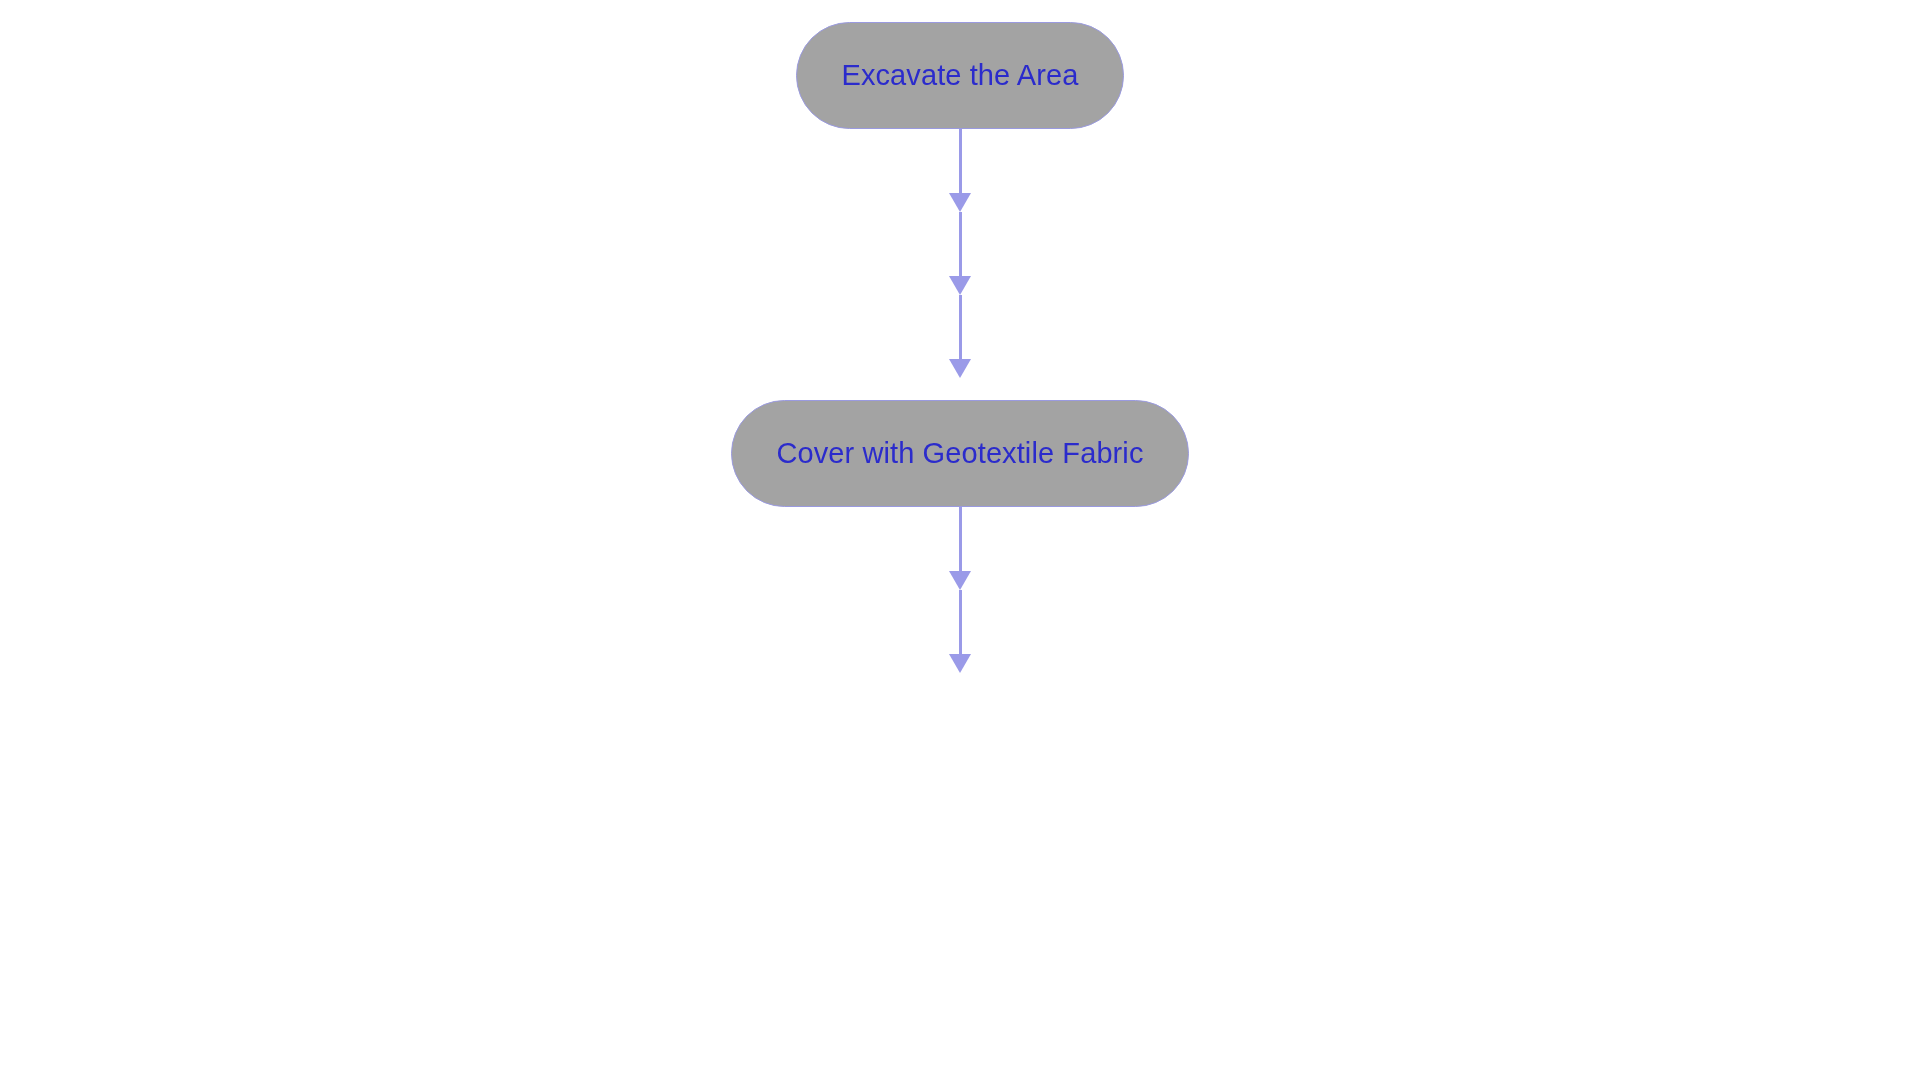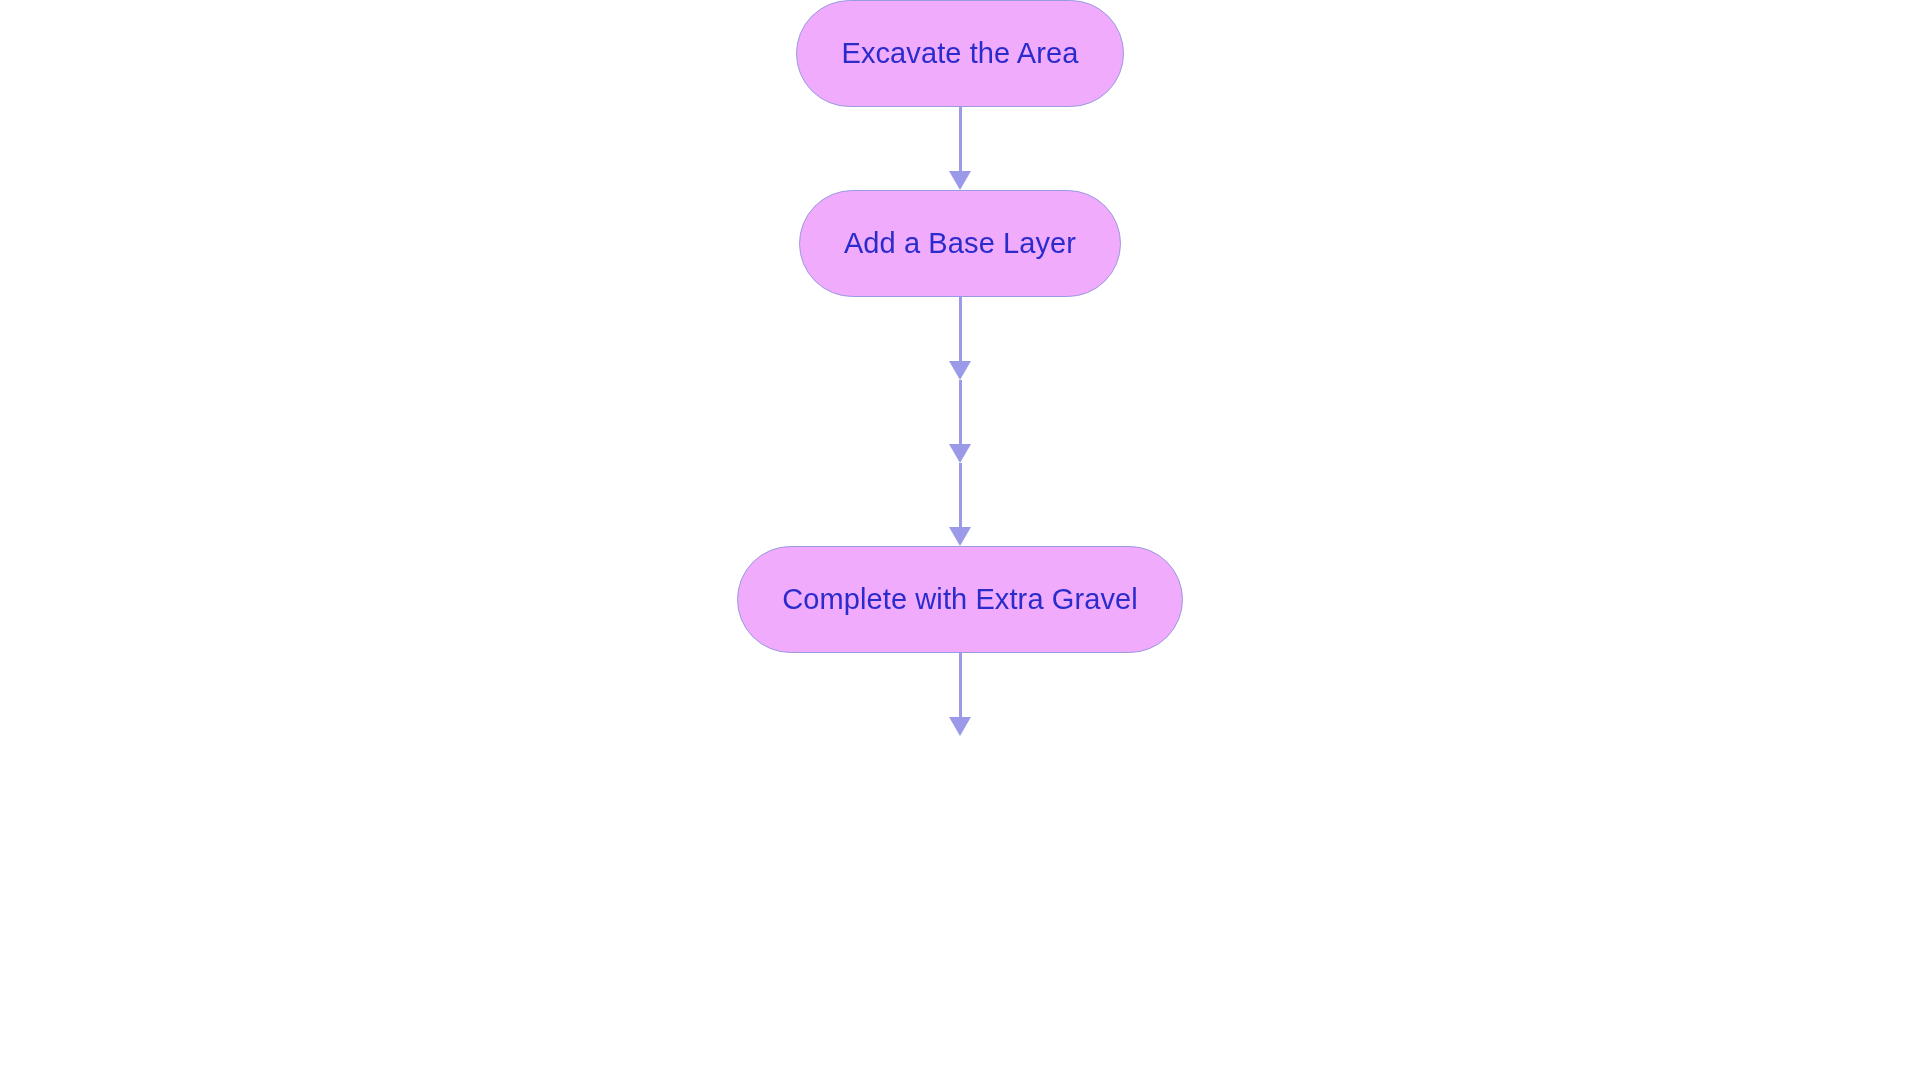--- a/index.html
+++ b/index.html
@@ -18,33 +18,34 @@
     width: 1920px;
     height: 1083px;
     background: #ffffff;
     display: flex;
     flex-direction: column;
     align-items: center;
   }
   .node {
     box-sizing: border-box;
     height: 107px;
-    background: #f0abfc;
+    background: #a3a3a3;
     border: 1px solid #9a9ae0;
     border-radius: 54px;
     display: flex;
     align-items: center;
     justify-content: center;
     color: #2b2bcc;
     font-size: 29px;
     font-family: "Liberation Sans", sans-serif;
     font-weight: 400;
     letter-spacing: 0.1px;
     white-space: nowrap;
     padding: 0 44px;
+    margin-top: 22px;
   }
   .node-label {
     display: block;
     line-height: 1;
   }
   .connector {
     position: relative;
     width: 40px;
     height: 83px;
     display: flex;
@@ -72,44 +73,41 @@
 
   <div class="node">
     <span class="node-label">Excavate the Area</span>
   </div>
 
   <div class="connector">
     <div class="connector-line"></div>
     <div class="connector-arrow"></div>
   </div>
 
+
+  <div class="connector">
+    <div class="connector-line"></div>
+    <div class="connector-arrow"></div>
+  </div>
+
+
+  <div class="connector">
+    <div class="connector-line"></div>
+    <div class="connector-arrow"></div>
+  </div>
+
   <div class="node">
-    <span class="node-label">Add a Base Layer</span>
+    <span class="node-label">Cover with Geotextile Fabric</span>
   </div>
 
   <div class="connector">
     <div class="connector-line"></div>
     <div class="connector-arrow"></div>
   </div>
 
 
   <div class="connector">
     <div class="connector-line"></div>
     <div class="connector-arrow"></div>
   </div>
 
 
-  <div class="connector">
-    <div class="connector-line"></div>
-    <div class="connector-arrow"></div>
-  </div>
-
-  <div class="node">
-    <span class="node-label">Complete with Extra Gravel</span>
-  </div>
-
-  <div class="connector">
-    <div class="connector-line"></div>
-    <div class="connector-arrow"></div>
-  </div>
-
-
 </div>
 
 </body></html>

